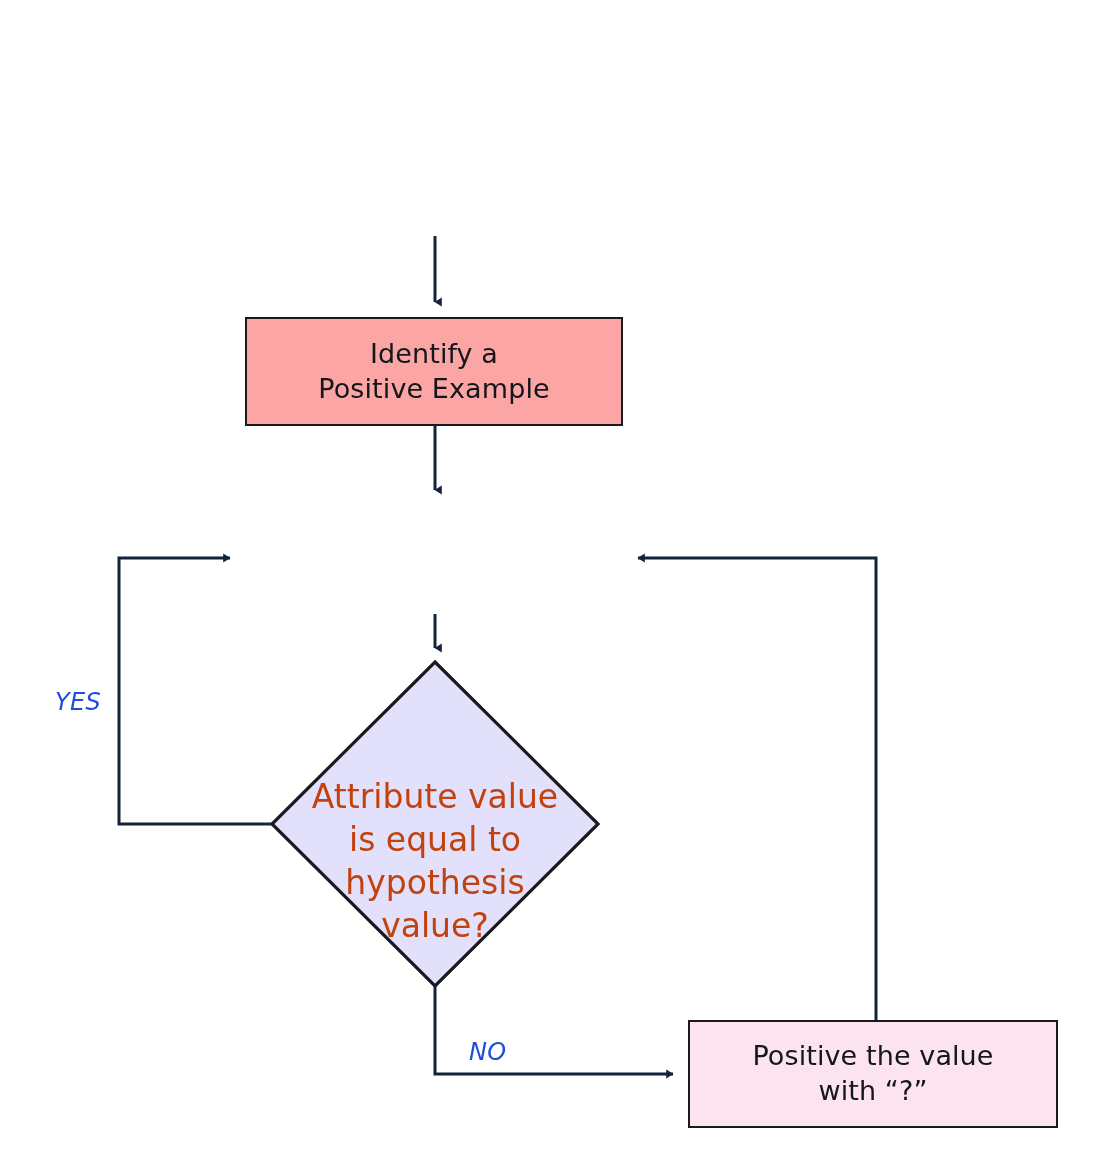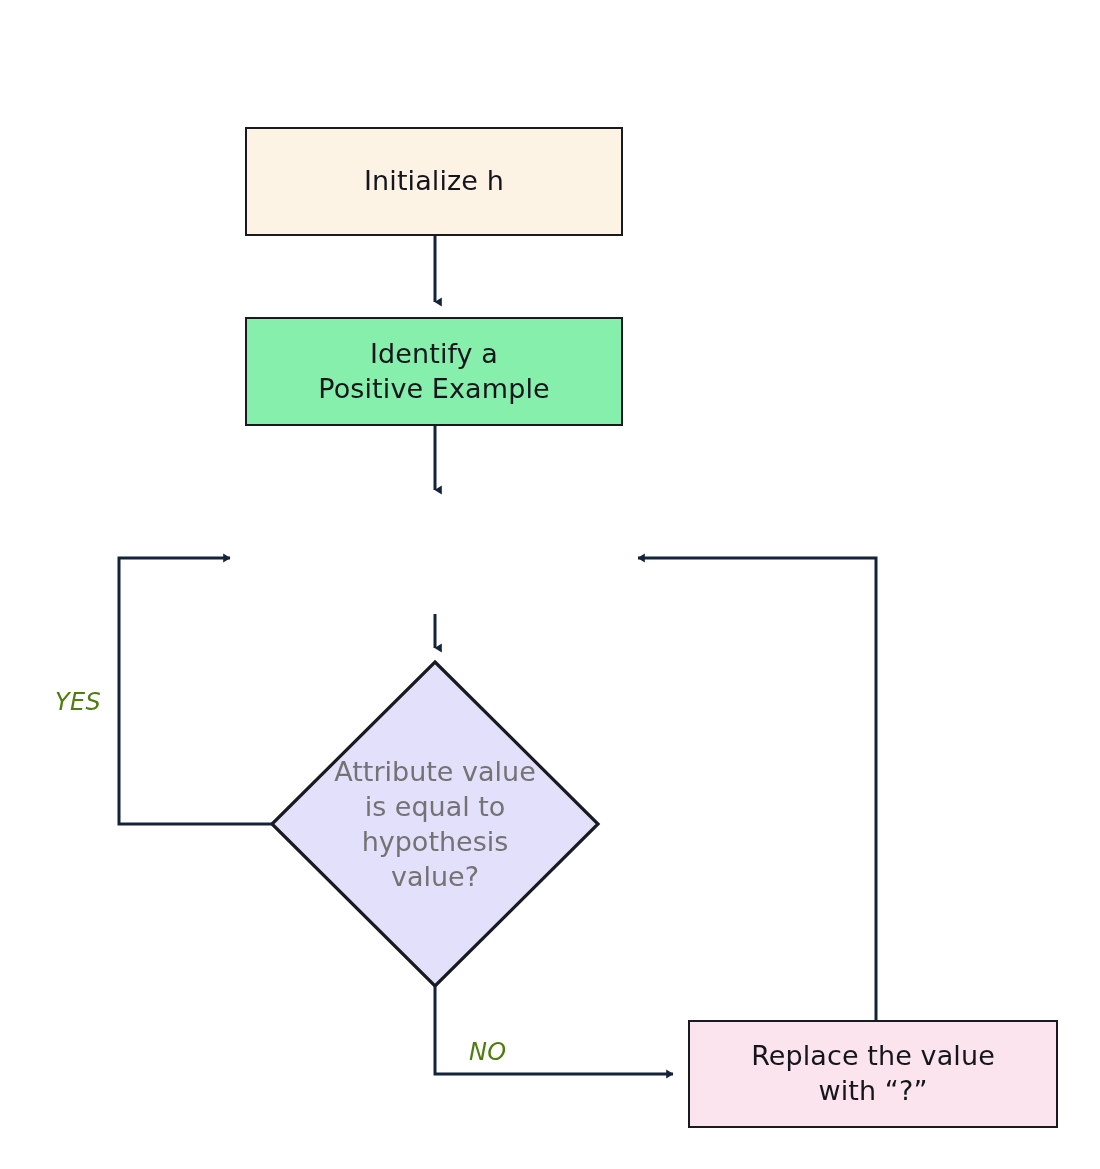--- a/index.html
+++ b/index.html
@@ -35,34 +35,34 @@
     text-align: center;
     font-size: 27px;
     line-height: 1.28;
     color: #14161c;
     white-space: pre-line;
     letter-spacing: 0.1px;
   }
   .diamond-label {
     position: absolute;
     display: flex;
-    align-items: center;
+    align-items: flex-end;
     justify-content: center;
     text-align: center;
-    font-size: 27px;
+    font-size: 33px;
     line-height: 1.30;
-    color: #737373;
+    color: #c2410c;
     white-space: pre-line;
     pointer-events: none;
   }
   .edge-label {
     position: absolute;
     font-style: italic;
     font-size: 24px;
-    color: #4d7c0f;
+    color: #1d4ed8;
     letter-spacing: 0.3px;
   }
 </style>
 </head>
 <body>
 
 <div id="canvas">
 
   <svg id="flow-svg" viewBox="0 0 1100 1169">
     <defs>
@@ -85,32 +85,29 @@
 
     <line x1="435" y1="614" x2="435" y2="648" stroke="#13233a" stroke-width="3" marker-end="url(#arrow-down)"></line>
 
     <path d="M 272 824 L 119 824 L 119 558 L 230 558" fill="none" stroke="#13233a" stroke-width="3" stroke-linejoin="miter" marker-end="url(#arrow-right)"></path>
 
     <path d="M 435 986 L 435 1074 L 673 1074" fill="none" stroke="#13233a" stroke-width="3" stroke-linejoin="miter" marker-end="url(#arrow-right)"></path>
 
     <path d="M 876 1020 L 876 558 L 638 558" fill="none" stroke="#13233a" stroke-width="3" stroke-linejoin="miter" marker-end="url(#arrow-left)"></path>
   </svg>
 
-  <div class="node-box" id="node-initialize-h" style="left:245px; top:127px; width:378px; height:109px; background:#fdf3e4;">
-    <span>Initialize h</span>
-  </div>
 
-  <div class="node-box" id="node-identify-positive-example" style="left:245px; top:317px; width:378px; height:109px; background:#86efac;">
+  <div class="node-box" id="node-identify-positive-example" style="left:245px; top:317px; width:378px; height:109px; background:#fca5a5;">
     <span>Identify a
 Positive Example</span>
   </div>
 
 
   <div class="node-box" id="node-replace-value" style="left:688px; top:1020px; width:370px; height:108px; background:#fce4ef;">
-    <span>Replace the value
+    <span>Positive the value
 with “?”</span>
   </div>
 
   <div class="diamond-label" id="node-attribute-value-decision" style="left:300px; top:700px; width:270px; height:248px;">
     <span>Attribute value
 is equal to
 hypothesis
 value?</span>
   </div>
 

